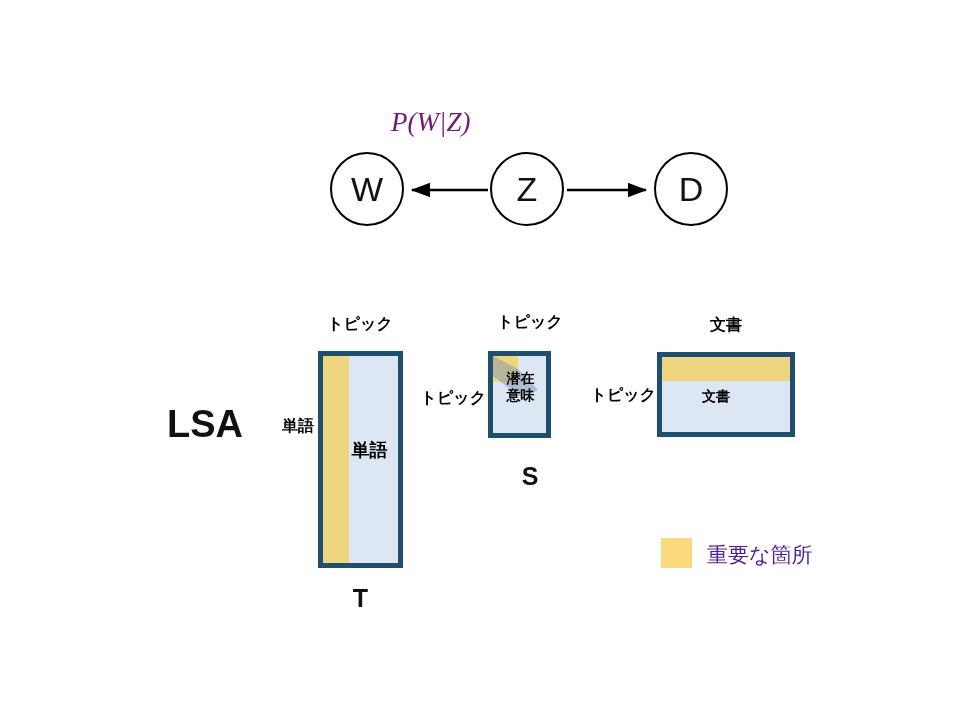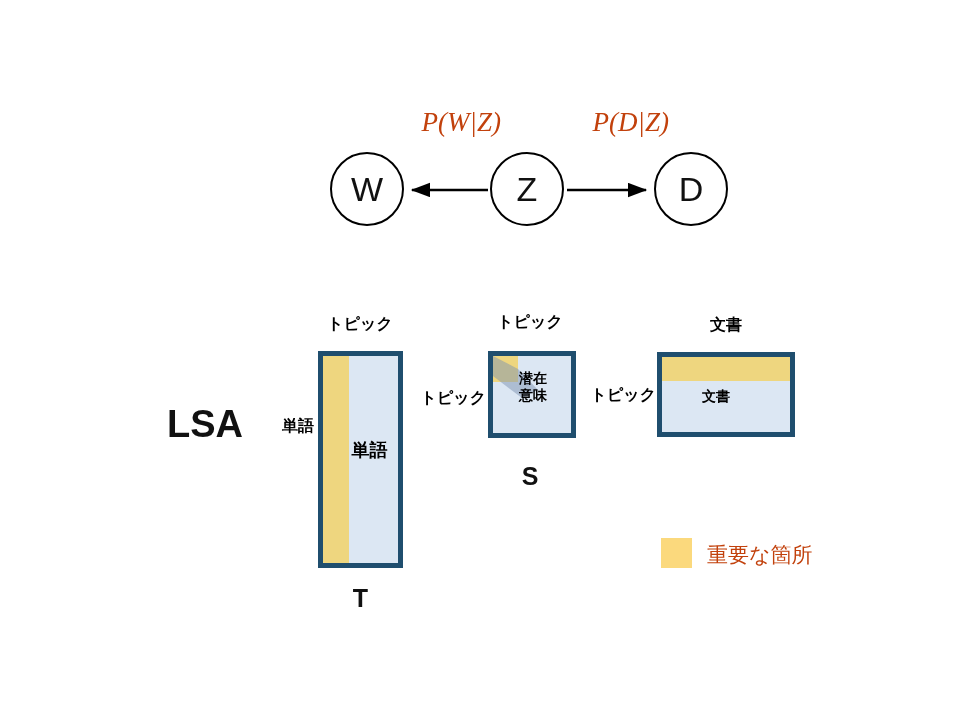--- a/index.html
+++ b/index.html
@@ -4,23 +4,23 @@
 <style>
   html,body{margin:0;padding:0;background:#fff;}
   .canvas{
     position:relative;width:960px;height:720px;background:#ffffff;
     font-family:"Liberation Sans",sans-serif;overflow:hidden;color:#000;
   }
   .abs{position:absolute;}
   
   .section-label{font-weight:700;font-size:38px;line-height:1;color:#111;}
   .prob-label{
-    top:107px;width:110px;text-align:right;
+    top:107px;width:110px;text-align:left;
     font-family:"Liberation Serif",serif;font-style:italic;
-    font-size:27px;color:#c2410c;white-space:nowrap;
+    font-size:27px;color:#701a75;white-space:nowrap;
   }
   .node{
     width:70px;height:70px;border:2.5px solid #000;border-radius:50%;
     background:#fff;display:flex;align-items:center;justify-content:center;
     font-size:34px;font-weight:400;color:#111;
   }
   .arrow-layer{left:0;top:0;width:960px;height:720px;pointer-events:none;}
   
   .matrix{
     border:5px solid var(--matrix_border,#1f4e6e);
@@ -38,40 +38,39 @@
     font-size:14px;font-weight:700;text-align:center;line-height:17px;color:#000;
   }
   .mtx-name{font-size:25px;font-weight:700;text-align:center;color:#111;}
   .mtx-name .sup{
     font-size:14px;font-weight:700;position:relative;top:-10px;margin-left:3px;
   }
   .beam{position:absolute;left:0;top:0;width:74px;height:77px;}
   .beam polygon{fill:var(--beam,rgba(125,148,178,0.5));}
   
   .legend-swatch{width:31px;height:30px;background:var(--legend_swatch,#fbd97d);}
-  .legend-label{font-size:21px;font-weight:400;color:#c2410c;white-space:nowrap;}
+  .legend-label{font-size:21px;font-weight:400;color:#4c1d95;white-space:nowrap;}
 </style>
 </head>
 <body>
 
 <div class="canvas">
 
   <svg class="abs arrow-layer" width="960" height="720" viewBox="0 0 960 720" xmlns="http://www.w3.org/2000/svg">
     <defs>
       <marker id="arrowhead" markerWidth="10" markerHeight="8" refX="7.5" refY="3" orient="auto" markerUnits="strokeWidth">
         <path d="M0,0 L8,3 L0,6 Z" fill="#000"></path>
       </marker>
     </defs>
     <line x1="488" y1="190" x2="412" y2="190" stroke="#000" stroke-width="2.4" marker-end="url(#arrowhead)"></line>
     <line x1="567" y1="190" x2="646" y2="190" stroke="#000" stroke-width="2.4" marker-end="url(#arrowhead)"></line>
   </svg>
 
 
   <div class="abs prob-label" style="left:391px;">P(W|Z)</div>
-  <div class="abs prob-label" style="left:559px;">P(D|Z)</div>
 
   <div class="abs node" style="left:330px;top:152px;">
     <span>W</span>
   </div>
   <div class="abs node" style="left:490px;top:152px;">
     <span>Z</span>
   </div>
   <div class="abs node" style="left:654px;top:152px;">
     <span>D</span>
   </div>
@@ -85,21 +84,21 @@
     <div class="inner">
       <div class="abs hl" style="left:0;top:0;bottom:0;width:26px;"></div>
       <div class="abs mtx-inner-label" style="left:24px;right:6px;top:86px;font-size:18px;">単語</div>
     </div>
   </div>
   <div class="abs mtx-name" style="left:318px;top:584px;width:85px;">T</div>
 
   <div class="abs mtx-top-label" style="left:470px;top:312px;width:120px;">トピック</div>
   <div class="abs mtx-side-label" style="left:410px;top:388px;width:76px;">トピック</div>
 
-  <div class="abs matrix" style="left:488px;top:351px;width:88px;height:87px;">
+  <div class="abs matrix" style="left:488px;top:351px;width:63px;height:87px;">
     <div class="inner">
       <div class="abs hl" style="left:0;top:0;width:25px;height:26px;"></div>
       <svg class="beam" viewBox="0 0 74 77" xmlns="http://www.w3.org/2000/svg">
         <polygon points="0,0 25,13 45,34 29,42 0,20"></polygon>
       </svg>
       <div class="abs mtx-inner-label" style="left:12px;right:10px;top:14px;">
         <span style="display:block;">潜在</span>
         <span style="display:block;">意味</span>
       </div>
     </div>

